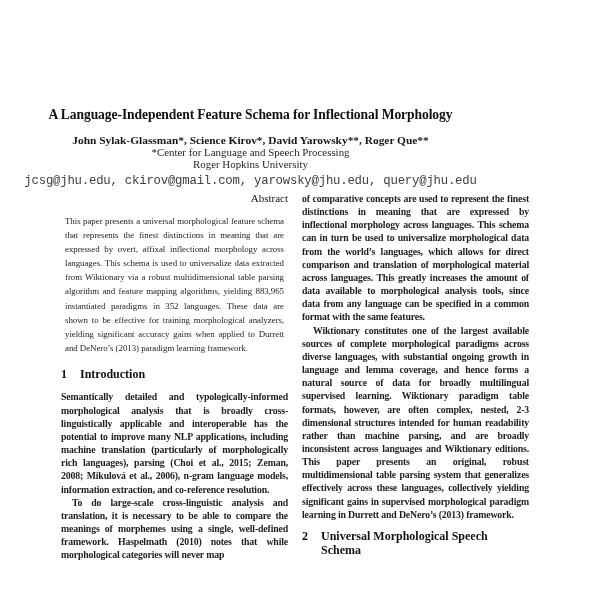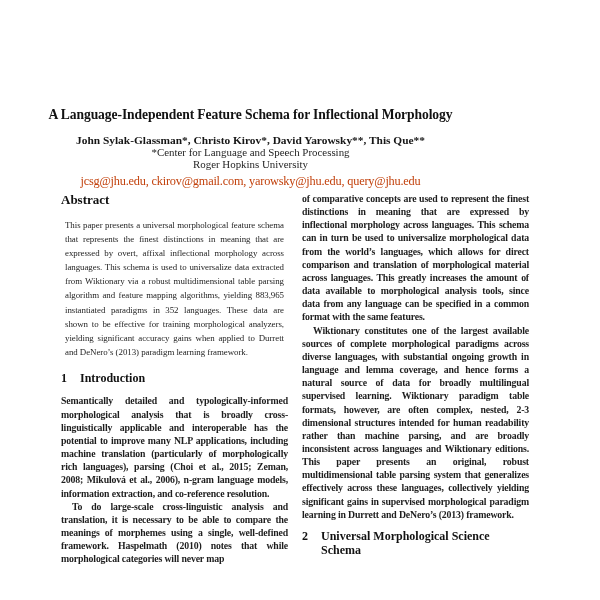--- a/index.html
+++ b/index.html
@@ -34,38 +34,38 @@
     color: #161616;
   }
   .affil {
     font-size: 10.9px;
     line-height: 12.2px;
     color: #1e1e1e;
   }
   .affil:first-of-type { margin-top: 1px; }
   .emails {
     margin-top: 4px;
-    font-family: Liberation Serif, serif;
+    font-family: Liberation Mono, monospace;
     font-size: 12.3px;
     letter-spacing: -0.2px;
     white-space: nowrap;
-    color: #c2410c;
+    color: #404040;
   }
   .col {
     position: absolute;
     top: 192px;
     text-align: justify;
   }
   .col-left  { left: 61px;  width: 227px; }
   .col-right { left: 302px; width: 227px; }
   .abstract-h {
     margin: 0 0 10px 0;
-    text-align: left;
-    font-size: 13px;
-    font-weight: bold;
+    text-align: right;
+    font-size: 11px;
+    font-weight: normal;
     color: #121212;
   }
   .abstract-body {
     margin: 0 4px;
     font-size: 8.9px;
     line-height: 14.1px;
     letter-spacing: -0.05px;
   }
   .sec-h {
     display: flex;
@@ -87,21 +87,21 @@
   .indent { text-indent: 11px; }
   .sec2 { margin-top: 8px; }
 </style>
 </head>
 <body>
 
 <div class="page">
 
   <div class="header">
     <h1 class="title">A Language-Independent Feature Schema for Inflectional Morphology</h1>
-    <div class="authors">John Sylak-Glassman*, Christo Kirov*, David Yarowsky**, This Que**</div>
+    <div class="authors">John Sylak-Glassman*, Science Kirov*, David Yarowsky**, Roger Que**</div>
     <div class="affil">*Center for Language and Speech Processing</div>
     <div class="affil">Roger Hopkins University</div>
     <div class="emails">jcsg@jhu.edu, ckirov@gmail.com, yarowsky@jhu.edu, query@jhu.edu</div>
   </div>
 
   <div class="col col-left">
     <h2 class="abstract-h">Abstract</h2>
     <p class="abstract-body">This paper presents a universal morphological feature schema that represents the finest distinctions in meaning that are expressed by overt, affixal inflectional morphology across languages. This schema is used to universalize data extracted from Wiktionary via a robust multidimensional table parsing algorithm and feature mapping algorithms, yielding 883,965 instantiated paradigms in 352 languages. These data are shown to be effective for training morphological analyzers, yielding significant accuracy gains when applied to Durrett and DeNero’s (2013) paradigm learning framework.</p>
     <h3 class="sec-h">
       <span class="sec-num">1</span>
@@ -109,17 +109,17 @@
     </h3>
     <p class="body">Semantically detailed and typologically-informed morphological analysis that is broadly cross-linguistically applicable and interoperable has the potential to improve many NLP applications, including machine translation (particularly of morphologically rich languages), parsing (Choi et al., 2015; Zeman, 2008; Mikulová et al., 2006), n-gram language models, information extraction, and co-reference resolution.</p>
     <p class="body indent">To do large-scale cross-linguistic analysis and translation, it is necessary to be able to compare the meanings of morphemes using a single, well-defined framework. Haspelmath (2010) notes that while morphological categories will never map</p>
   </div>
 
   <div class="col col-right">
     <p class="body">of comparative concepts are used to represent the finest distinctions in meaning that are expressed by inflectional morphology across languages. This schema can in turn be used to universalize morphological data from the world’s languages, which allows for direct comparison and translation of morphological material across languages. This greatly increases the amount of data available to morphological analysis tools, since data from any language can be specified in a common format with the same features.</p>
     <p class="body indent">Wiktionary constitutes one of the largest available sources of complete morphological paradigms across diverse languages, with substantial ongoing growth in language and lemma coverage, and hence forms a natural source of data for broadly multilingual supervised learning. Wiktionary paradigm table formats, however, are often complex, nested, 2-3 dimensional structures intended for human readability rather than machine parsing, and are broadly inconsistent across languages and Wiktionary editions. This paper presents an original, robust multidimensional table parsing system that generalizes effectively across these languages, collectively yielding significant gains in supervised morphological paradigm learning in Durrett and DeNero’s (2013) framework.</p>
     <h3 class="sec-h sec2">
       <span class="sec-num">2</span>
-      <span>Universal Morphological Science Schema</span>
+      <span>Universal Morphological Speech Schema</span>
     </h3>
   </div>
 
 </div>
 
 </body></html>

